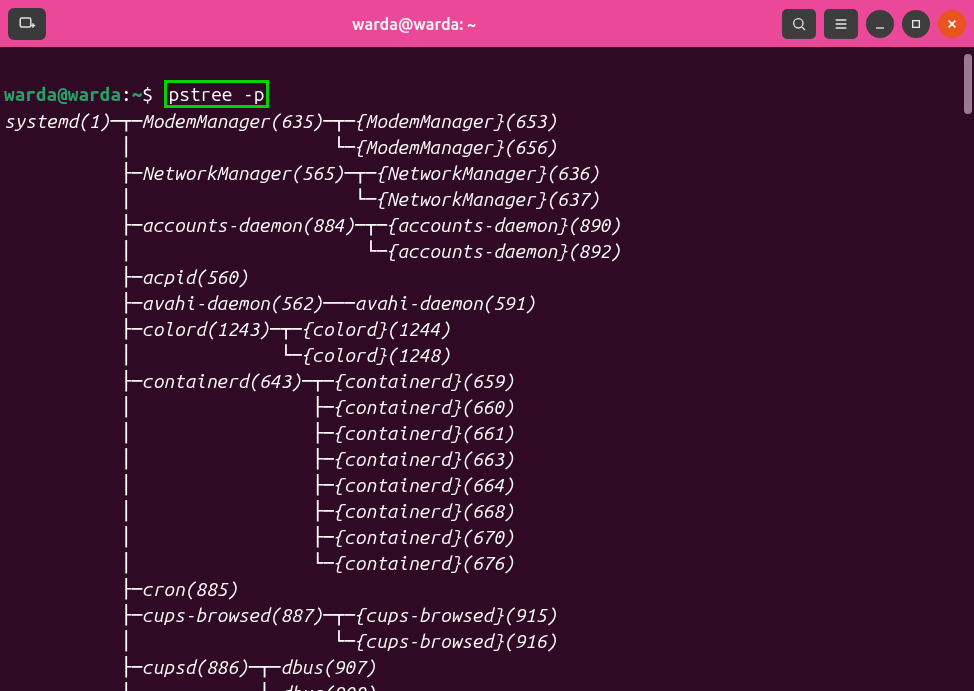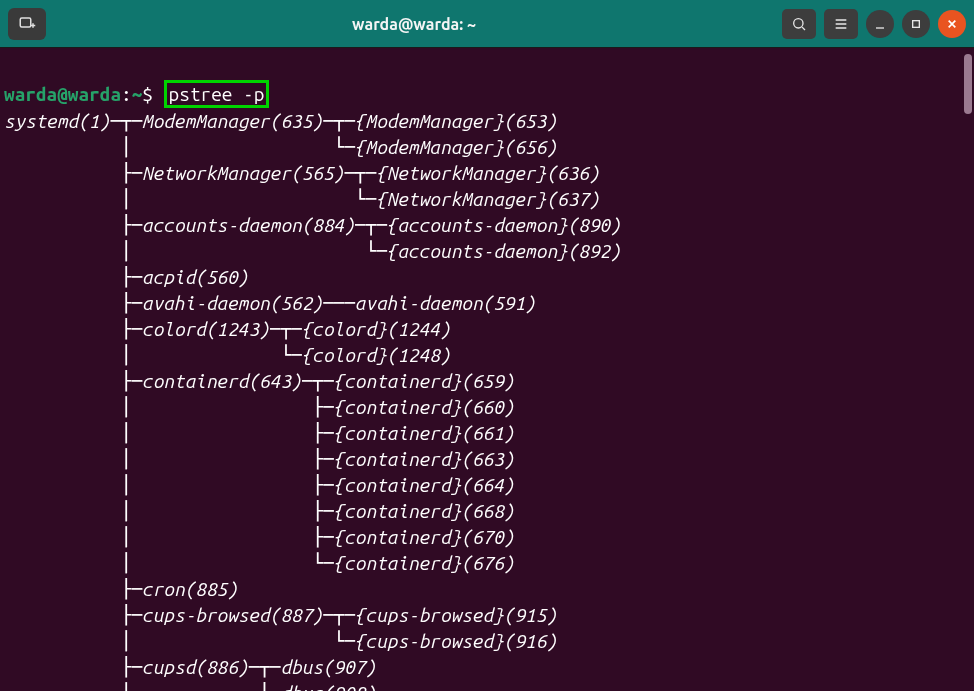--- a/index.html
+++ b/index.html
@@ -8,21 +8,21 @@
     font-family: 'Ubuntu Mono', 'DejaVu Sans Mono', 'Courier New', monospace;
     font-size: 19px;
     color: #ffffff;
     width: 974px;
     height: 691px;
     overflow: hidden;
     position: relative;
   }
   .titlebar {
     height: 48px;
-    background: #0f766e;
+    background: #ec4899;
     display: flex;
     align-items: center;
     padding: 0 8px;
     gap: 8px;
     border-bottom: 1px solid #1a1a1a;
   }
   .tb-left, .tb-right { display: flex; align-items: center; gap: 8px; }
   .tb-title { flex: 1; text-align: center; color: #f5f5f5; font-family: Ubuntu, sans-serif; font-size: 16px; font-weight: 600; }
   .tb-btn {
     width: 34px; height: 30px;

